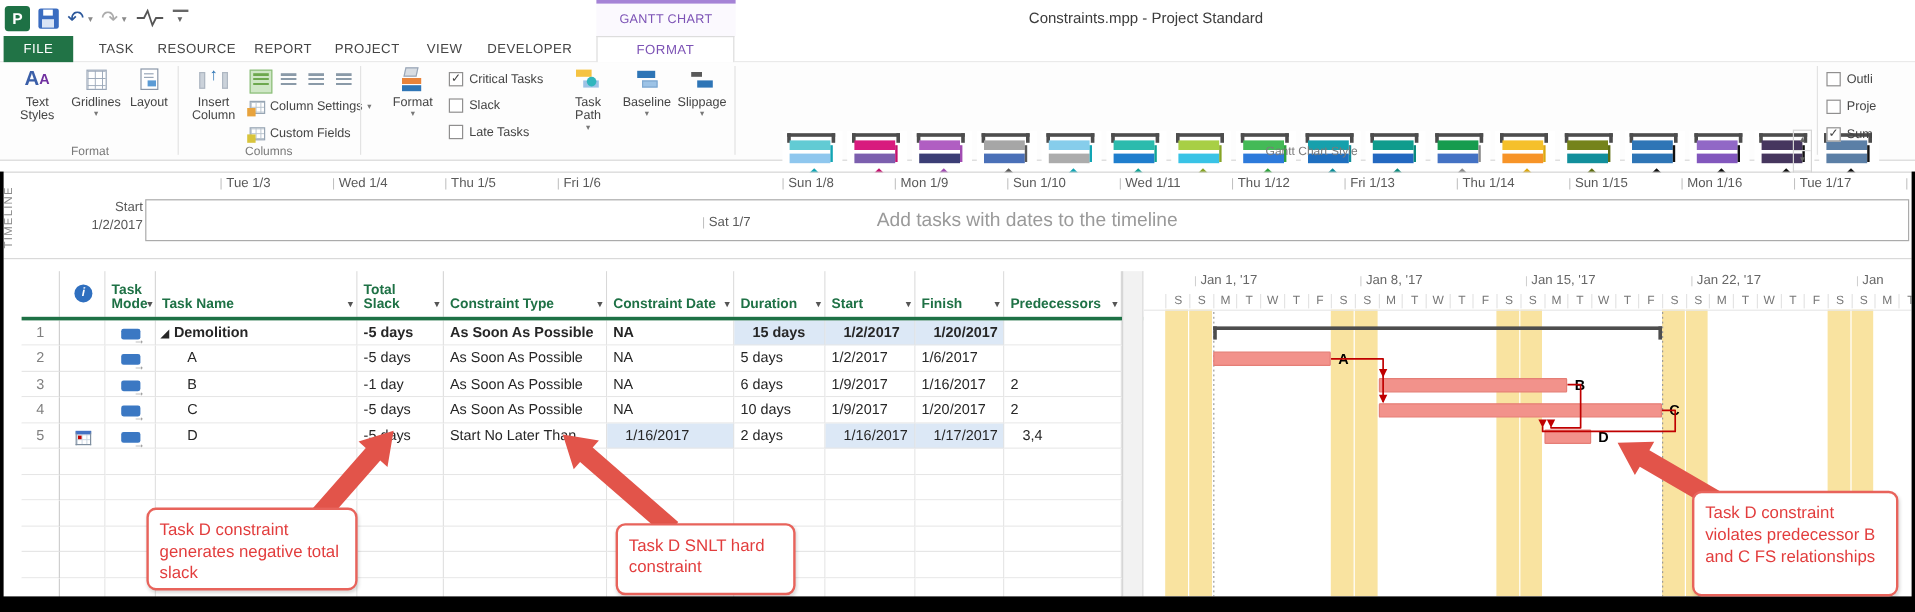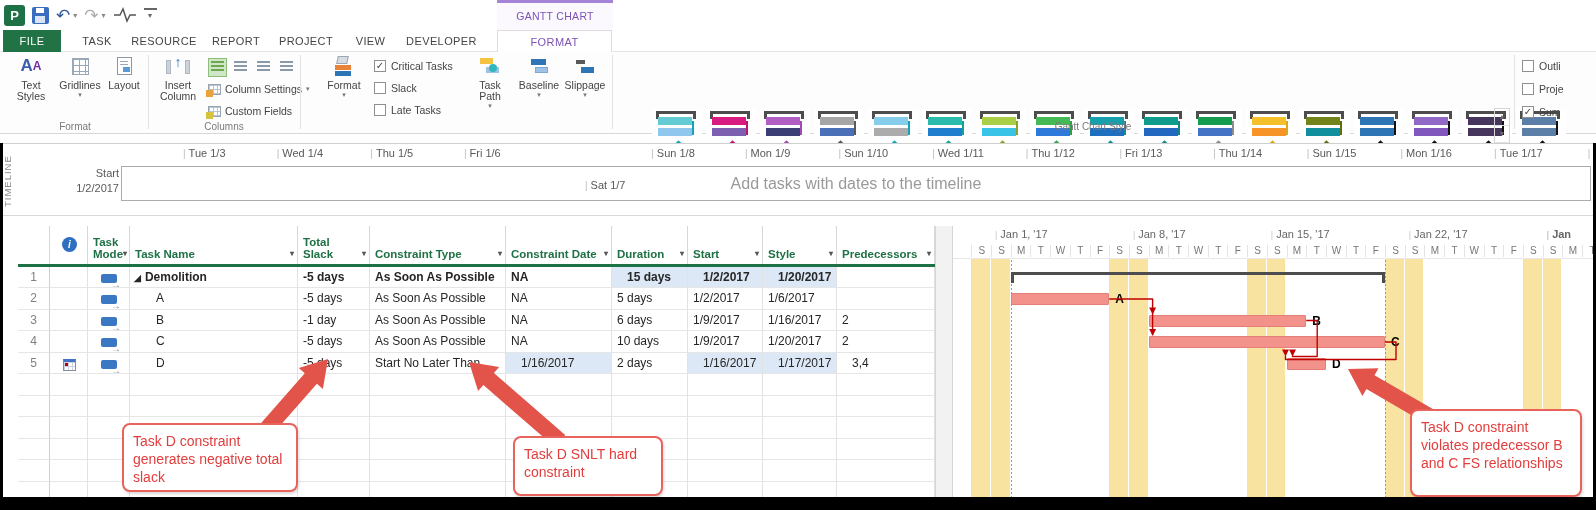--- a/index.html
+++ b/index.html
@@ -161,20 +161,21 @@
       <span class="undo-glyph">↶</span>
         <span class="mini-caret">▾</span>
       <span class="redo-glyph">↷</span>
         <span class="mini-caret">▾</span>
       <svg width="24" height="16">
           <polyline points="1,8 7,8 10,2 14,14 17,8 23,8" fill="none" stroke="#555" stroke-width="1.5"></polyline>
         </svg>
       <div class="qat-more">▾</div>
     </div>
     <div class="ctx-tab-head">GANTT CHART TOOLS</div>
+    <div class="title-text">Constraints.mpp - Project Standard</div>
   </div>
 
   <div class="tabsrow">
       <div id="tabs">
         <div class="tab file" style="left: 3px; width: 58px;">FILE</div>
         <div class="tab" style="left: 72px; width: 50px;">TASK</div>
         <div class="tab" style="left: 130px; width: 68px;">RESOURCE</div>
         <div class="tab" style="left: 208px; width: 56px;">REPORT</div>
         <div class="tab" style="left: 274px; width: 64px;">PROJECT</div>
         <div class="tab" style="left: 348px; width: 45px;">VIEW</div>
@@ -509,21 +510,21 @@
         </div>
         <div class="hcell" style="width: 76px; height: 38px;">
           <span>Duration</span>
           <span class="hcaret">▾</span>
         </div>
         <div class="hcell" style="width: 75px; height: 38px;">
           <span>Start</span>
           <span class="hcaret">▾</span>
         </div>
         <div class="hcell" style="width: 74px; height: 38px;">
-          <span>Style</span>
+          <span>Finish</span>
           <span class="hcaret">▾</span>
         </div>
         <div class="hcell" style="width: 98px; height: 38px;">
           <span>Predecessors</span>
           <span class="hcaret">▾</span>
         </div>
       </div>
       <div class="main-table-row" style="top: 266.5px; height: 21.5px;">
         <div class="dcell num" style="width: 32px; height: 21.5px; font-weight: normal;">1</div>
         <div class="dcell" style="width: 38px; height: 21.5px; font-weight: bold;"></div>
@@ -690,21 +691,21 @@
       <div class="g-band" style="left: 294.1px; width: 18.7px;"></div>
       <div class="g-band" style="left: 313.8px; width: 18.7px;"></div>
       <div class="g-band" style="left: 432px; width: 18.7px;"></div>
       <div class="g-band" style="left: 451.7px; width: 18.7px;"></div>
       <div class="g-band" style="left: 569.9px; width: 18.7px;"></div>
       <div class="g-band" style="left: 589.6px; width: 18.7px;"></div>
       <div class="g-weeklabel" style="left: 42px;"><span>Jan 1, '17</span></div>
       <div class="g-weeklabel" style="left: 179.9px;"><span>Jan 8, '17</span></div>
       <div class="g-weeklabel" style="left: 317.8px;"><span>Jan 15, '17</span></div>
       <div class="g-weeklabel" style="left: 455.7px;"><span>Jan 22, '17</span></div>
-      <div class="g-weeklabel" style="left: 593.6px; font-weight: bold;"><span>Jan</span></div>
+      <div class="g-weeklabel" style="left: 593.6px;"><span>Jan</span></div>
       <div class="g-dayletter" style="left: 18.3px;">S</div>
       <div class="g-dayletter" style="left: 38px;">S</div>
       <div class="g-dayletter" style="left: 57.7px;">M</div>
       <div class="g-dayletter" style="left: 77.4px;">T</div>
       <div class="g-dayletter" style="left: 97.1px;">W</div>
       <div class="g-dayletter" style="left: 116.8px;">T</div>
       <div class="g-dayletter" style="left: 136.5px;">F</div>
       <div class="g-dayletter" style="left: 156.2px;">S</div>
       <div class="g-dayletter" style="left: 175.9px;">S</div>
       <div class="g-dayletter" style="left: 195.6px;">M</div>

